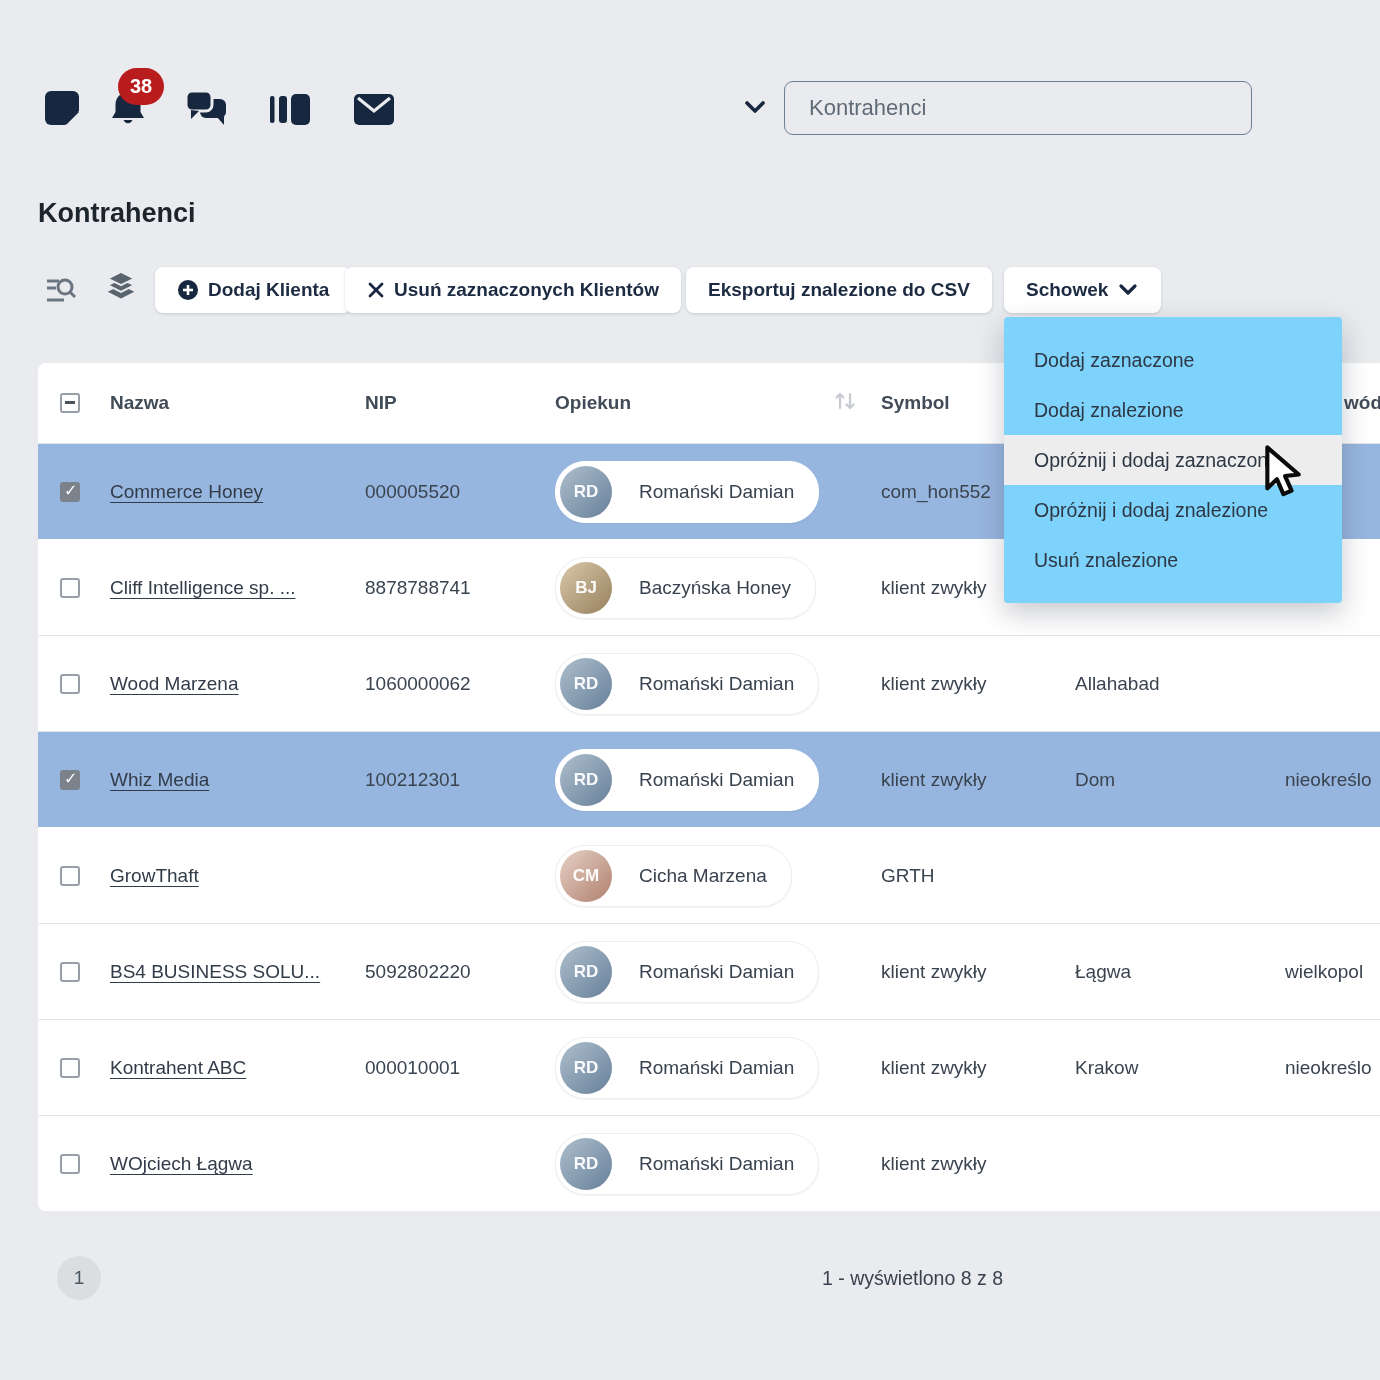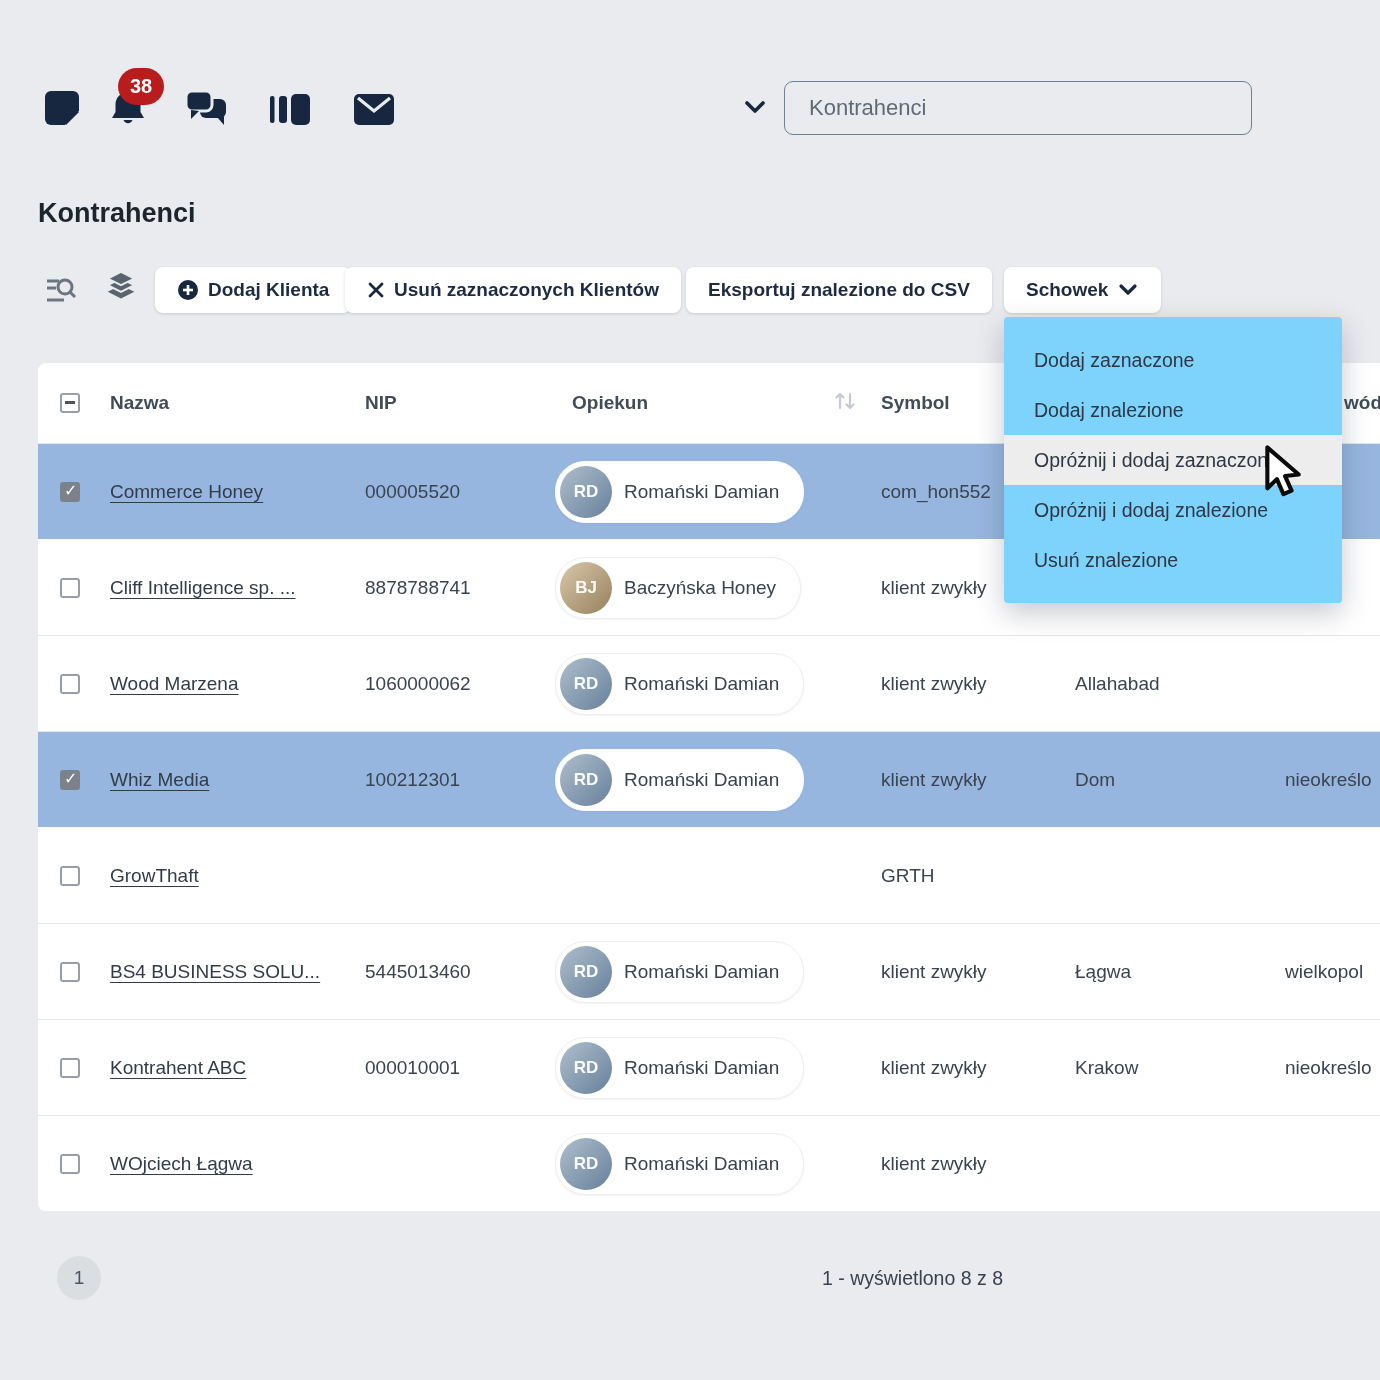--- a/index.html
+++ b/index.html
@@ -42,21 +42,21 @@
   .cb.indeterminate:after{content:"";position:absolute;left:3px;top:6px;width:10px;height:2.6px;background:#4a5560;}
   .cb.checked{background:#7c828b;border-color:#7c828b;}
   .cb.checked:after{content:"✓";position:absolute;left:2px;top:-3px;color:#fff;font-size:16px;font-weight:bold;}
   .row{position:relative;height:96px;border-bottom:1px solid #e4e7ea;box-sizing:border-box;background:#fff;}
   .row.selected{background:#97b6df;border-bottom-color:#fff;}
   .cell{position:absolute;top:50%;transform:translateY(-50%);font-size:19px;color:#3a4450;white-space:nowrap;}
   .col-name{left:72px;} .col-nip{left:327px;} .col-symbol{left:843px;} .col-city{left:1037px;} .col-region{left:1247px;}
   a.name-link{color:#323c49;text-decoration:underline;text-underline-offset:4px;cursor:pointer;font-weight:500;}
   .pill{
     position:absolute;left:517px;top:50%;transform:translateY(-50%);height:60px;border-radius:30px;
-    background:#fff;display:inline-flex;align-items:center;padding-right:24px;gap:12px;cursor:pointer;
+    background:#fff;display:inline-flex;align-items:center;padding-right:24px;gap:27px;cursor:pointer;
     border:1px solid #eceef1;box-shadow:0 1px 2px rgba(40,50,70,.06);
   }
   .row.selected .pill{border-color:#fff;}
   .avatar{width:52px;height:52px;border-radius:50%;margin-left:4px;flex:0 0 auto;
     display:flex;align-items:center;justify-content:center;color:rgba(255,255,255,.95);font-size:17px;font-weight:bold;}
   .av-m{background:linear-gradient(135deg,#aebfcc,#67809b);}
   .av-f1{background:linear-gradient(135deg,#d8c8aa,#97805d);}
   .av-f2{background:linear-gradient(135deg,#e6d2c6,#b07f6e);}
   .pill-name{font-size:19px;color:#39434f;}
   .sort-icon{position:absolute;left:794px;top:50%;transform:translateY(-50%);cursor:pointer;}
@@ -172,21 +172,21 @@
       <path d="M4 5 l7 7 7-7" stroke="#17273f" stroke-width="3.2" fill="none" stroke-linecap="round" stroke-linejoin="round"></path>
     </svg>
   </span>
 </button>
 
 <div class="table-card">
   <div class="thead">
     <span class="cb indeterminate"></span>
     <span class="hcell" style="left:72px;">Nazwa</span>
     <span class="hcell" style="left:327px;">NIP</span>
-    <span class="hcell" style="left:517px;margin-left:17px;">Opiekun</span>
+    <span class="hcell" style="left:517px;">Opiekun</span>
     <span class="sort-icon">
       <svg viewBox="0 0 26 24" width="26" height="24">
         <path d="M8 19 V5 M8 5 L4.5 8.5 M8 5 L11.5 8.5" stroke="#c6cad0" stroke-width="2.2" fill="none" stroke-linecap="round" stroke-linejoin="round"></path>
         <path d="M18 5 V19 M18 19 L14.5 15.5 M18 19 L21.5 15.5" stroke="#c6cad0" stroke-width="2.2" fill="none" stroke-linecap="round" stroke-linejoin="round"></path>
       </svg>
     </span>
     <span class="hcell" style="left:843px;">Symbol</span>
     <span class="hcell" style="left:1306px;">wódz</span>
   </div>
   <div>
@@ -230,26 +230,30 @@
           <span class="pill-name">Romański Damian</span>
         </span>
         <span class="cell col-symbol">klient zwykły</span>
         <span class="cell col-city">Dom</span>
         <span class="cell col-region">nieokreślo</span>
       </div>
       <div class="row">
         <span class="cb"></span>
         <a class="cell col-name name-link">GrowThaft</a>
         <span class="cell col-nip"></span>
+        <span class="pill">
+          <span class="avatar av-f2">CM</span>
+          <span class="pill-name">Cicha Marzena</span>
+        </span>
         <span class="cell col-symbol">GRTH</span>
       </div>
       <div class="row">
         <span class="cb"></span>
         <a class="cell col-name name-link">BS4 BUSINESS SOLU...</a>
-        <span class="cell col-nip">5445013460</span>
+        <span class="cell col-nip">5092802220</span>
         <span class="pill">
           <span class="avatar av-m">RD</span>
           <span class="pill-name">Romański Damian</span>
         </span>
         <span class="cell col-symbol">klient zwykły</span>
         <span class="cell col-city">Łągwa</span>
         <span class="cell col-region">wielkopol</span>
       </div>
       <div class="row">
         <span class="cb"></span>

